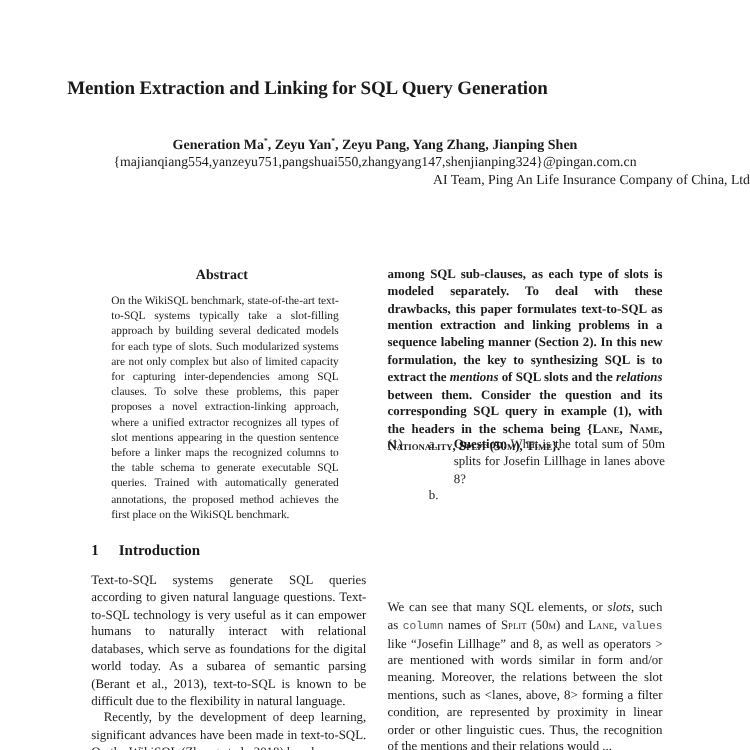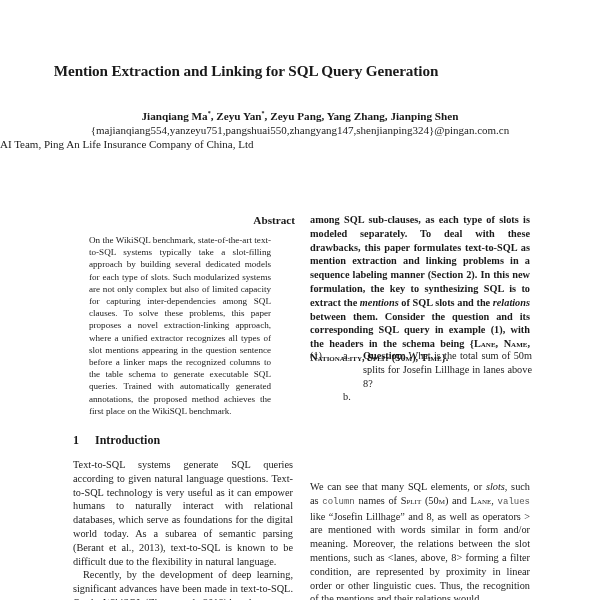--- a/index.html
+++ b/index.html
@@ -5,23 +5,23 @@
   html, body { margin: 0; padding: 0; background: #ffffff; }
   body { width: 600px; height: 600px; overflow: hidden; position: relative;
          font-family: "Liberation Serif", "DejaVu Serif", serif; color: #1a1a1a; }
   .title { position: absolute; top: 62px; left: 0; width: 492px; text-align: center;
            font-weight: bold; font-size: 15.2px; letter-spacing: -0.1px; }
   .authors { position: absolute; top: 110px; left: 0; width: 600px; text-align: center;
              font-weight: bold; font-size: 11.2px; }
   .authors sup { font-size: 6px; }
   .emails { position: absolute; top: 124px; left: 0; width: 600px; text-align: center;
             font-size: 11px; }
-  .affil { position: absolute; top: 138px; left: 0; width: 600px; text-align: left;
+  .affil { position: absolute; top: 138px; left: 0; width: 600px; text-align: right;
            font-size: 11px; }
-  .abstract-title { position: absolute; top: 214px; left: 60px; width: 235px; text-align: right;
+  .abstract-title { position: absolute; top: 214px; left: 60px; width: 235px; text-align: center;
                     font-weight: bold; font-size: 11.2px; }
   .abstract { position: absolute; top: 234px; left: 89px; width: 182px;
               font-size: 9.1px; line-height: 12.2px; text-align: justify; }
   .abstract p { margin: 0; }
   .sec-head { position: absolute; top: 433px; left: 73px; font-weight: bold; font-size: 12px; }
   .sec-head .num { display: inline-block; width: 22px; }
   .col-left { position: absolute; top: 458px; left: 73px; width: 220px;
               font-size: 10.3px; line-height: 13.8px; text-align: justify; }
   .col-left p { margin: 0; }
   .col-left p.indent { text-indent: 10px; }
@@ -41,21 +41,21 @@
   .para2 p { margin: 0; }
   b { font-weight: bold; }
   i { font-style: italic; }
 </style>
 </head>
 <body>
 
 <div class="title">Mention Extraction and Linking for SQL Query Generation</div>
 
 <div class="authors">
-  <span>Jianqiang Ma</span><sup>*</sup>,
+  <span>Generation Ma</span><sup>*</sup>,
   <span>Zeyu Yan</span><sup>*</sup>,
   <span>Zeyu Pang</span>,
   <span>Yang Zhang</span>,
   <span>Jianping Shen</span>
 </div>
 <div class="emails">{majianqiang554,yanzeyu751,pangshuai550,zhangyang147,shenjianping324}@pingan.com.cn</div>
 <div class="affil">AI Team, Ping An Life Insurance Company of China, Ltd</div>
 
 <div class="abstract-title">Abstract</div>
 <div class="abstract">

